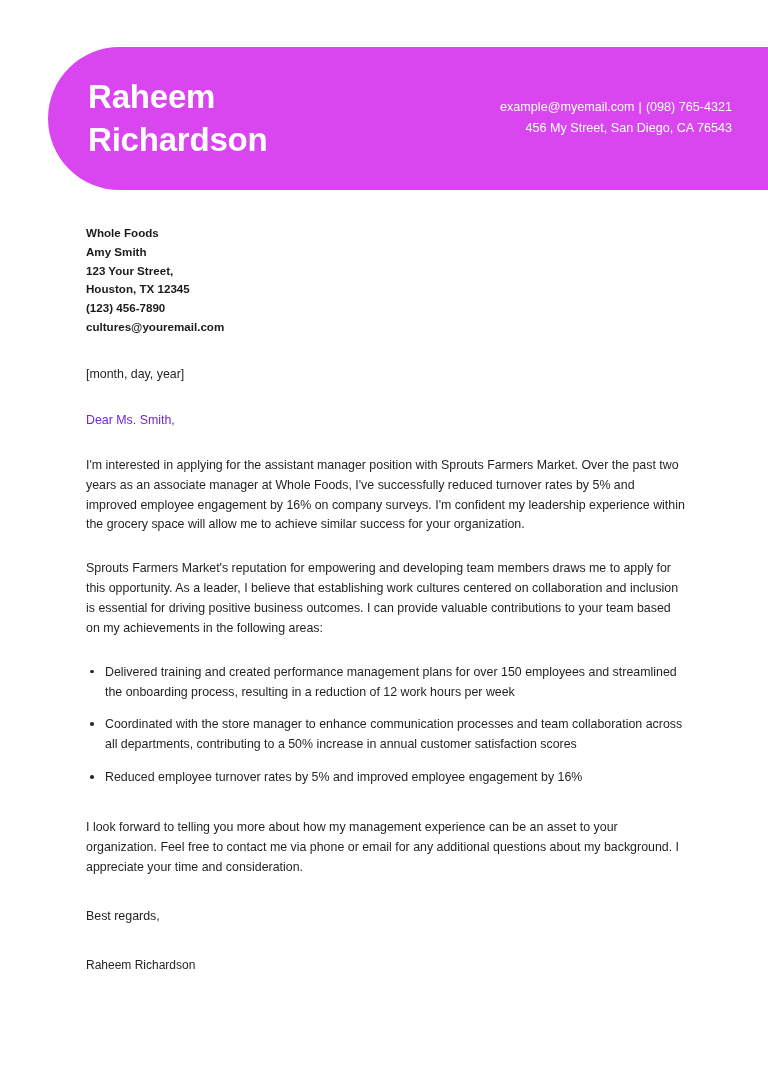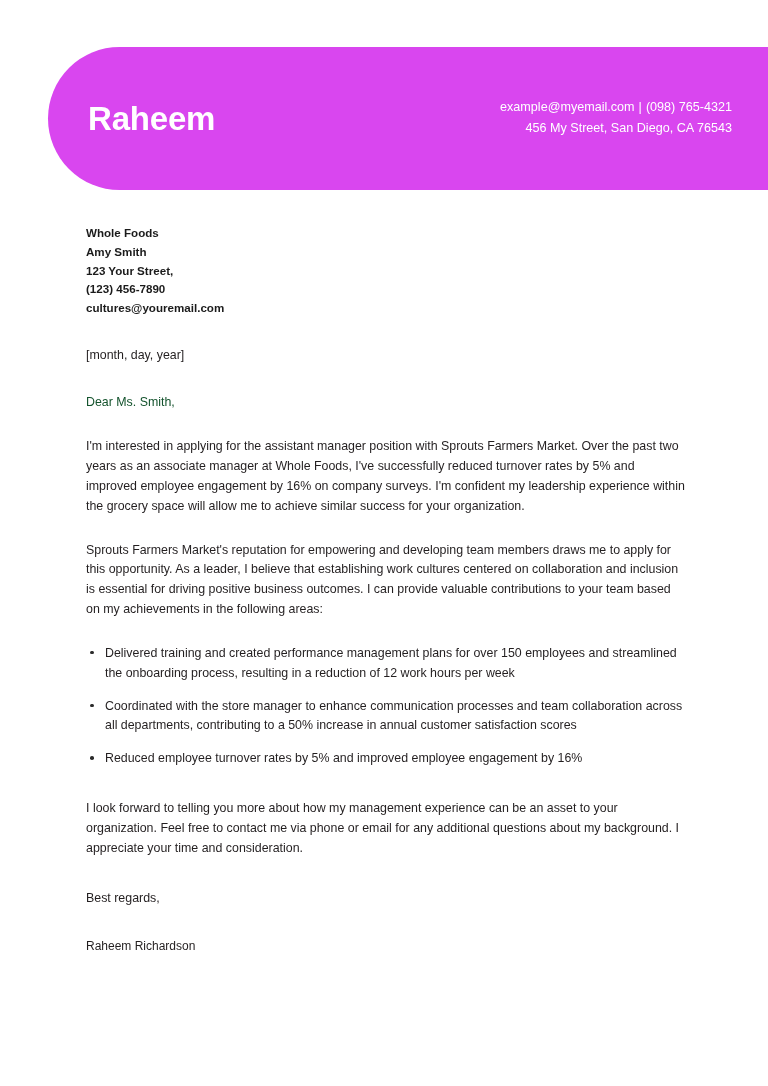--- a/index.html
+++ b/index.html
@@ -70,21 +70,21 @@
   .date {
     font-size:12.4px;
     line-height:1.5;
     color:#231f20;
     margin-bottom:28px;
   }
 
   .salutation {
     font-size:12.4px;
     line-height:1.5;
-    color:#14532d;
+    color:#6d28d9;
     margin-bottom:26px;
   }
 
   .para {
     font-size:12.4px;
     line-height:1.60;
     color:#231f20;
     margin-bottom:24px;
     text-align:left;
   }
@@ -128,38 +128,40 @@
   }
 </style>
 </head>
 <body>
 
 <div class="banner">
   <div class="banner-inner">
 
     <div class="name-block">
       <span class="name-line">Raheem</span>
+      <span class="name-line">Richardson</span>
     </div>
 
     <div class="contact-block">
       <span class="contact-line">
         <span>example@myemail.com</span><span class="contact-sep">|</span><span>(098) 765-4321</span>
       </span>
       <span class="contact-line">456 My Street, San Diego, CA 76543</span>
     </div>
 
   </div>
 </div>
 
 <div class="letter">
 
   <div class="recipient">
     <span>Whole Foods</span>
     <span>Amy Smith</span>
     <span>123 Your Street,</span>
+    <span>Houston, TX 12345</span>
     <span>(123) 456-7890</span>
     <span>cultures@youremail.com</span>
   </div>
 
   <div class="date">[month, day, year]</div>
 
   <div class="salutation">Dear Ms. Smith,</div>
 
   <p class="para">I'm interested in applying for the assistant manager position with Sprouts Farmers Market. Over the past two years as an associate manager at Whole Foods, I've successfully reduced turnover rates by 5% and improved employee engagement by 16% on company surveys. I'm confident my leadership experience within the grocery space will allow me to achieve similar success for your organization.</p>
 

